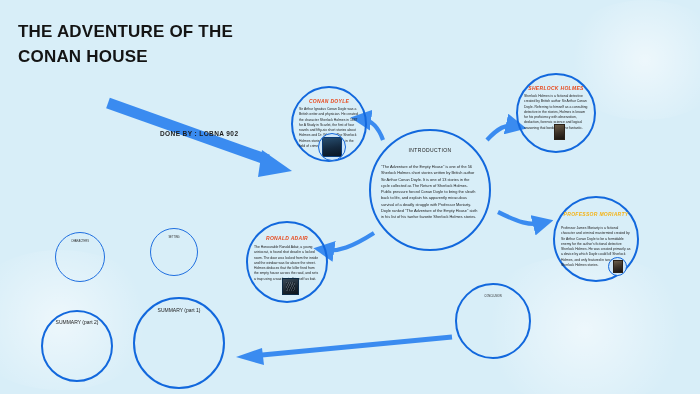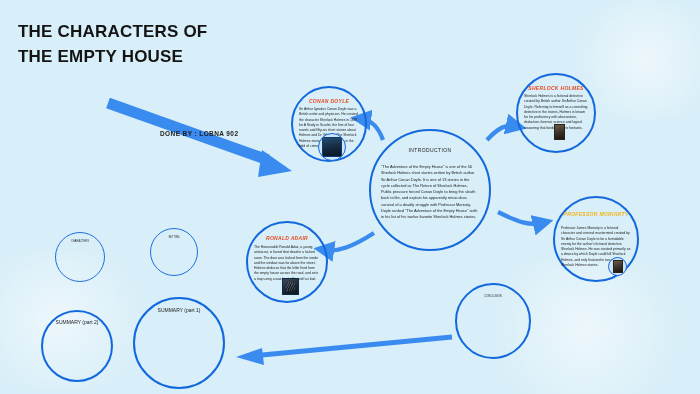--- a/index.html
+++ b/index.html
@@ -103,21 +103,21 @@
     <path d="M487,140 C498,128 506,124 515,126" stroke="#3a8bf0" stroke-width="4.2" fill="none" marker-end="url(#ah)"></path>
 
     <path d="M498,212 C518,222 530,226 542,223" stroke="#3a8bf0" stroke-width="4.2" fill="none" marker-end="url(#ah)"></path>
 
     <path d="M374,233 C352,247 338,252 325,250" stroke="#3a8bf0" stroke-width="4.2" fill="none" marker-end="url(#ah)"></path>
 
     <path d="M452,337 L252,356" stroke="#3a8bf0" stroke-width="5" fill="none"></path>
     <path d="M262,348 L236,357 L264,365 Z" fill="#3a8bf0"></path>
   </svg>
 
-  <div class="title">THE CHARACTERS OF THE EMPTY HOUSE</div>
+  <div class="title">THE ADVENTURE OF THE CONAN HOUSE</div>
 
   <div style="position:absolute;left:160px;top:130px;font-size:6.5px;font-weight:bold;color:#1c1c1c;letter-spacing:.4px;">DONE BY : LOBNA 902</div>
 
   <div class="node ring" style="left:369px;top:129px;width:122px;height:122px;">
     <div class="center-title" style="top:16px;">INTRODUCTION</div>
     <div class="node-body center" style="top:33px;">"The Adventure of the Empty House" is one of the 56 Sherlock Holmes short stories written by British author Sir Arthur Conan Doyle. It is one of 13 stories in the cycle collected as The Return of Sherlock Holmes. Public pressure forced Conan Doyle to bring the sleuth back to life, and explain his apparently miraculous survival of a deadly struggle with Professor Moriarty. Doyle ranked "The Adventure of the Empty House" sixth in his list of his twelve favorite Sherlock Holmes stories.</div>
   </div>
 
   <div class="node ring" style="left:291px;top:86px;width:76px;height:76px;">
     <div class="node-title t-orange" style="top:10px;">CONAN DOYLE</div>

